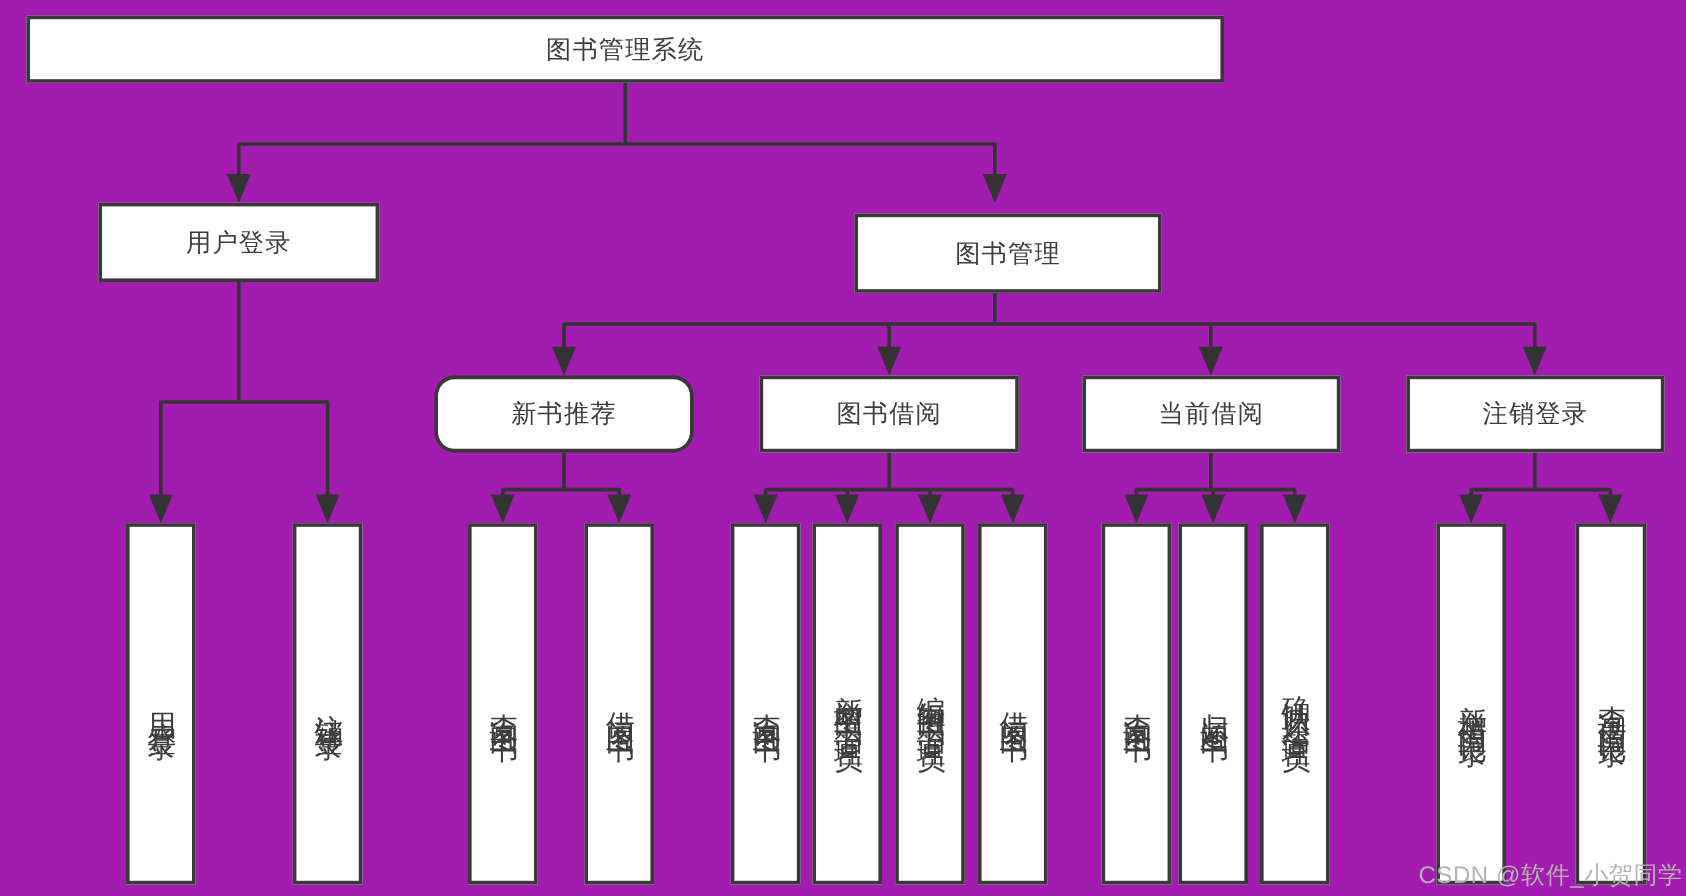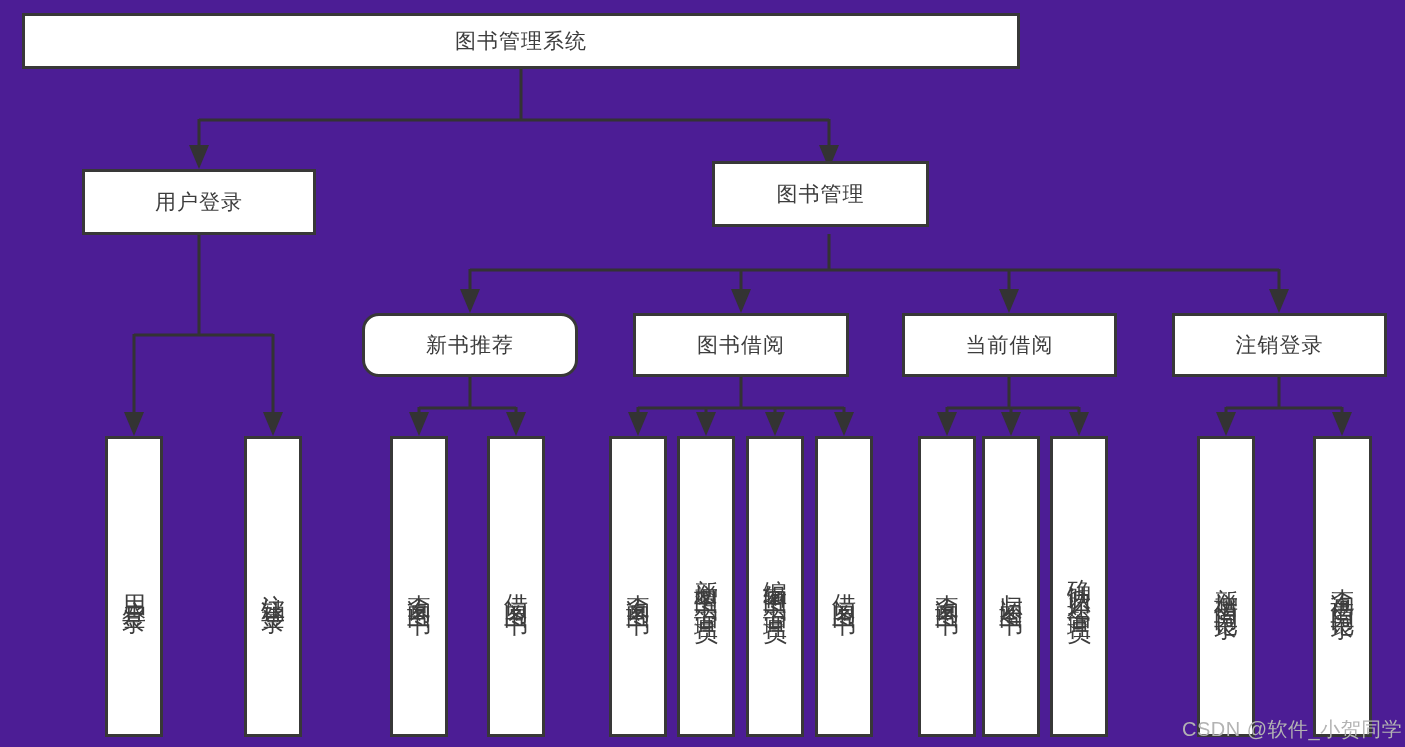--- a/index.html
+++ b/index.html
@@ -4,21 +4,21 @@
 <style>
   html, body {
     margin: 0;
     padding: 0;
     background: #ffffff;
   }
   .stage {
     position: relative;
     width: 1405px;
     height: 747px;
-    background: #4c1d95;
+    background: #a21caf;
     font-family: "Liberation Sans", sans-serif;
     overflow: hidden;
   }
   .connectors {
     position: absolute;
     left: 0;
     top: 0;
     width: 1405px;
     height: 747px;
   }
@@ -80,21 +80,21 @@
              M1216 412 L1236 412 L1226 436 Z M1332 412 L1352 412 L1342 436 Z" fill="#333333"></path>
   </svg>
 
   <div class="box hbox" style="left:22px; top:13px; width:998px; height:56px;">
     <span>图书管理系统</span>
   </div>
 
   <div class="box hbox" style="left:82px; top:169px; width:234px; height:66px;">
     <span>用户登录</span>
   </div>
-  <div class="box hbox" style="left:712px; top:161px; width:217px; height:66px;">
+  <div class="box hbox" style="left:712px; top:178px; width:256px; height:66px;">
     <span>图书管理</span>
   </div>
 
   <div class="box hbox" style="left:362px; top:313px; width:216px; height:64px;border-radius:17px;">
     <span>新书推荐</span>
   </div>
   <div class="box hbox" style="left:633px; top:313px; width:216px; height:64px;">
     <span>图书借阅</span>
   </div>
   <div class="box hbox" style="left:902px; top:313px; width:215px; height:64px;">

